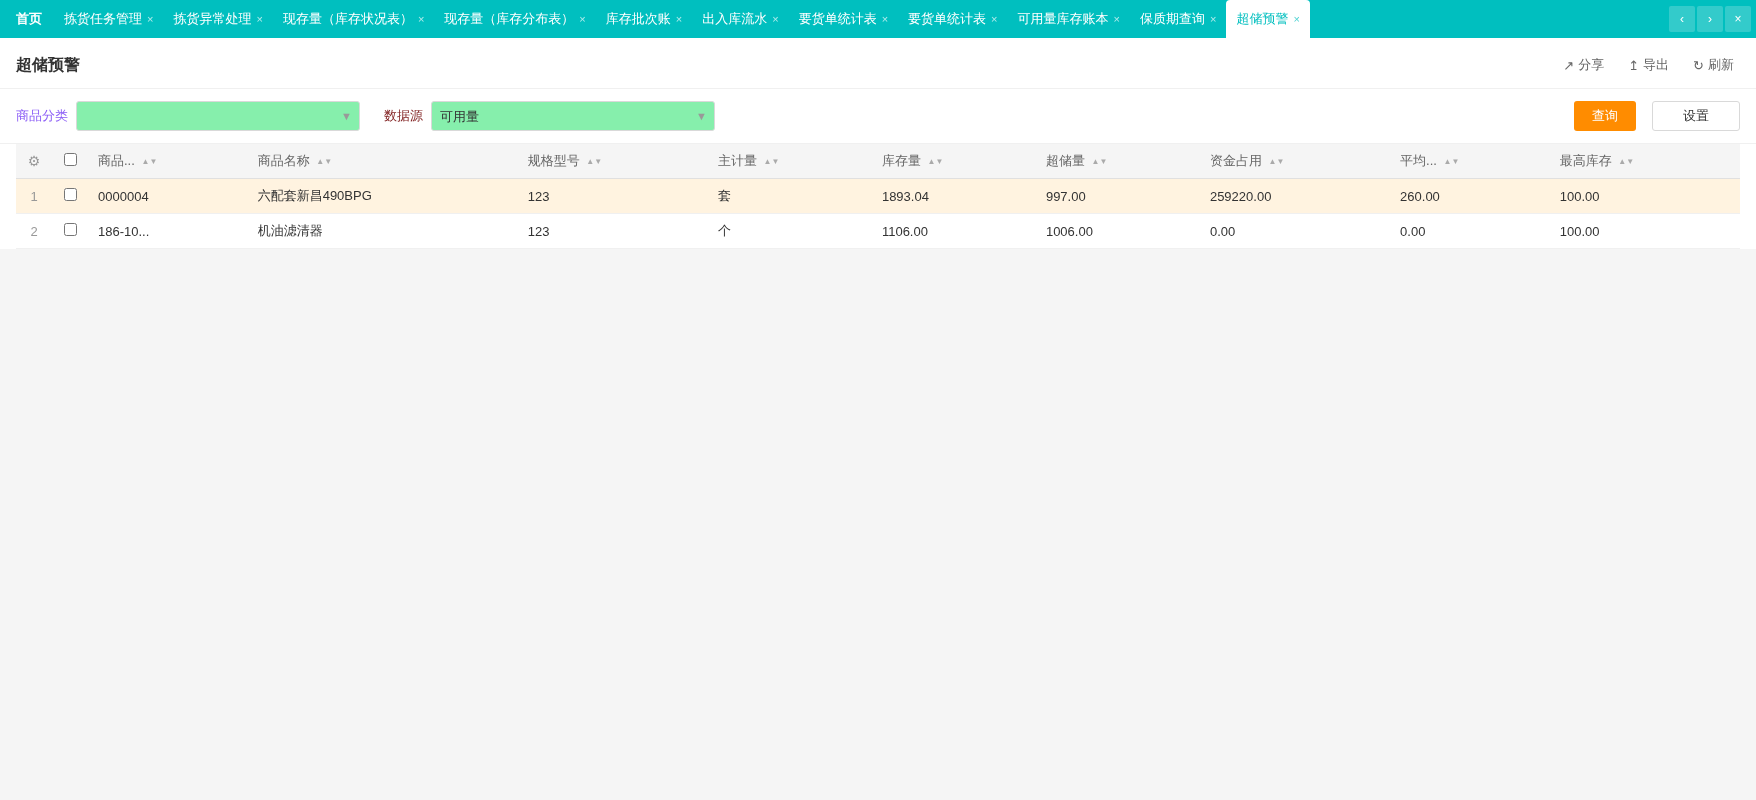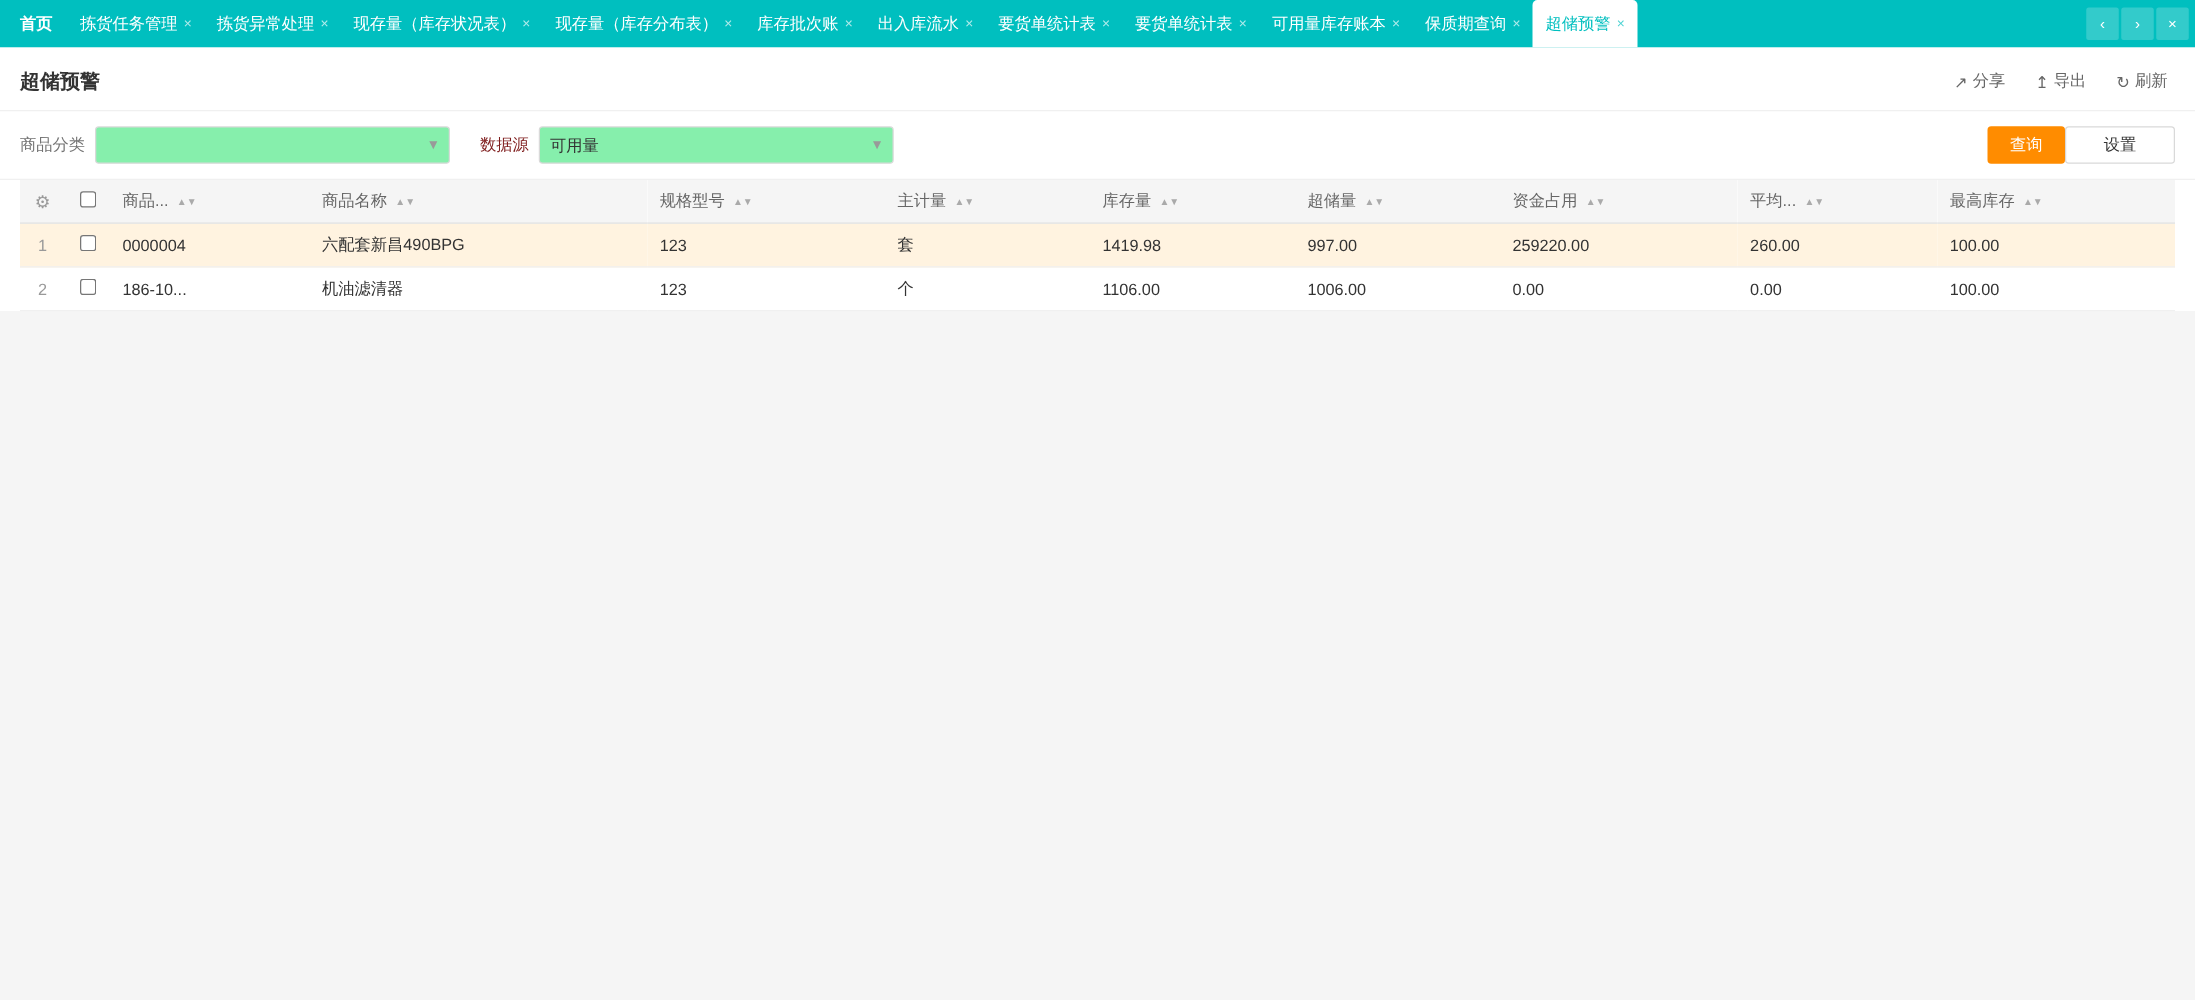--- a/index.html
+++ b/index.html
@@ -107,21 +107,21 @@
       padding: 12px 16px;
       gap: 24px;
       border-bottom: 1px solid #f0f0f0;
     }
     .filter-group {
       display: flex;
       align-items: center;
       gap: 8px;
     }
     .filter-label {
-      color: #737373;
+      color: #8b5cf6;
       font-size: 13px;
       white-space: nowrap;
     }
     .filter-select-wrapper {
       position: relative;
       display: inline-block;
     }
     .filter-select-wrapper select {
       width: 284px;
       height: 30px;
@@ -139,21 +139,21 @@
       right: 8px;
       top: 50%;
       transform: translateY(-50%);
       pointer-events: none;
       color: #999;
       font-size: 11px;
     }
     .filter-right {
       margin-left: auto;
       display: flex;
-      gap: 0;
+      gap: 16px;
     }
     .btn-query {
       background: #ff8c00;
       color: #fff;
       border: none;
       border-radius: 3px;
       padding: 6px 18px;
       font-size: 13px;
       cursor: pointer;
     }
@@ -391,21 +391,21 @@
 
         <tr class="highlighted">
           <td class="row-number">1</td>
           <td class="col-checkbox">
             <input type="checkbox" style="">
           </td>
           <td>0000004</td>
           <td>六配套新昌490BPG</td>
           <td>123</td>
           <td>套</td>
-          <td>1419.98</td>
+          <td>1893.04</td>
           <td>997.00</td>
           <td>259220.00</td>
           <td>260.00</td>
           <td>100.00</td>
         </tr>
 
         <tr>
           <td class="row-number">2</td>
           <td class="col-checkbox">
             <input type="checkbox" style="">

